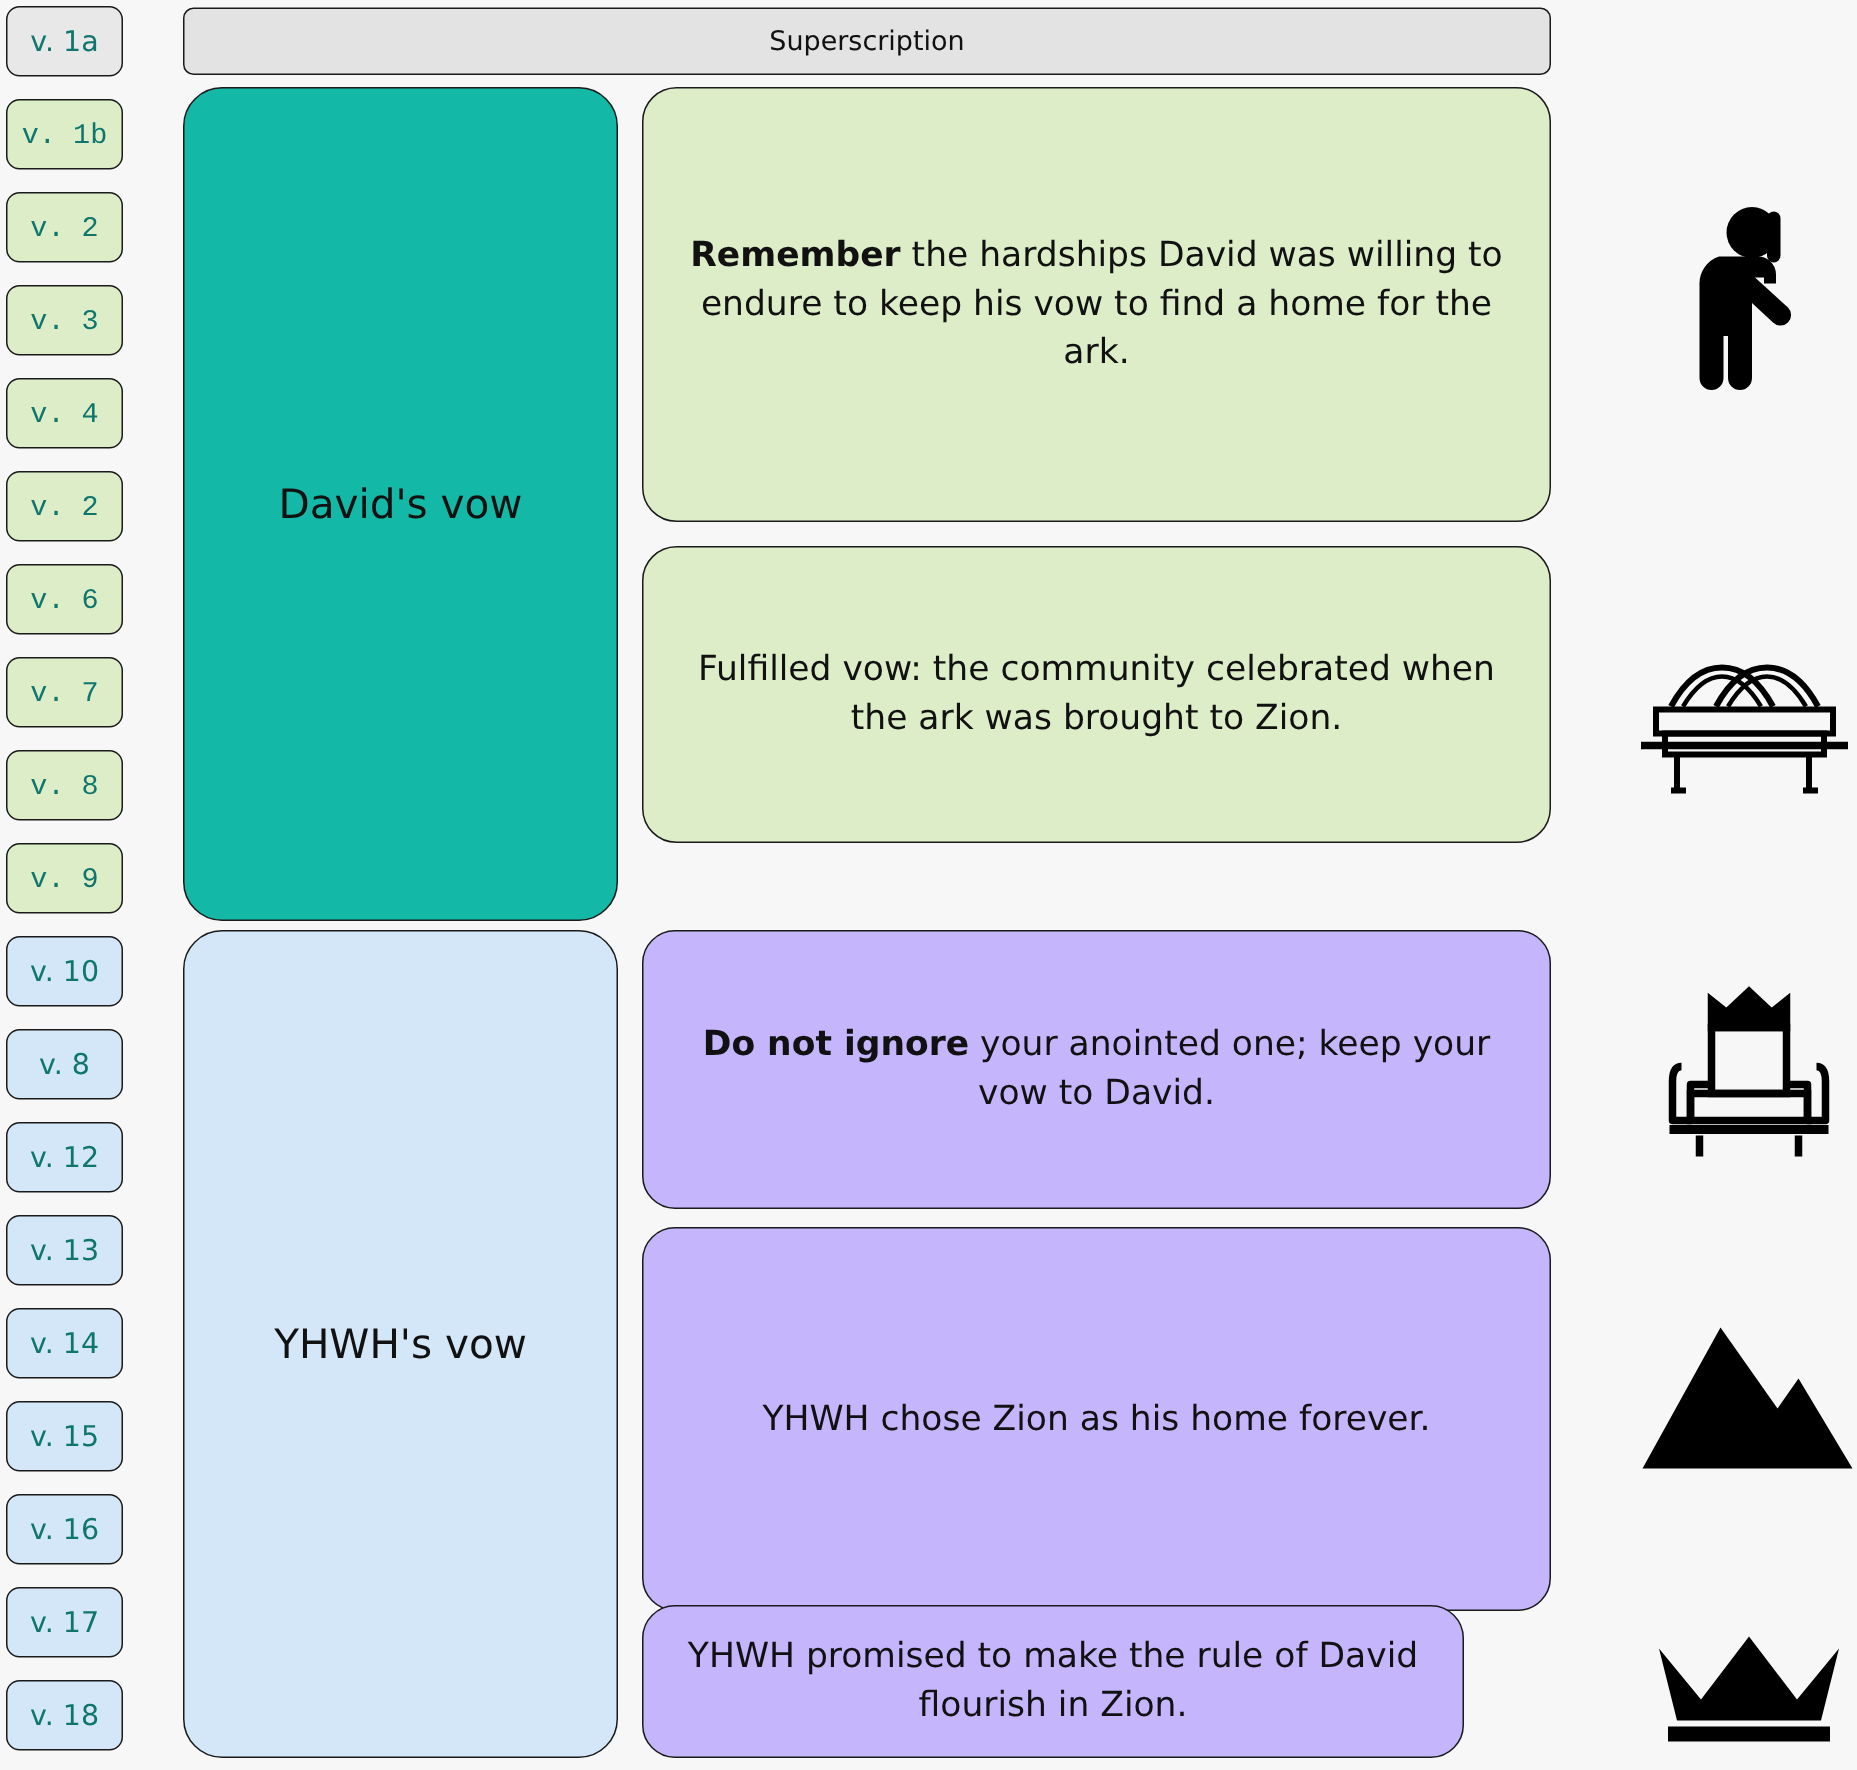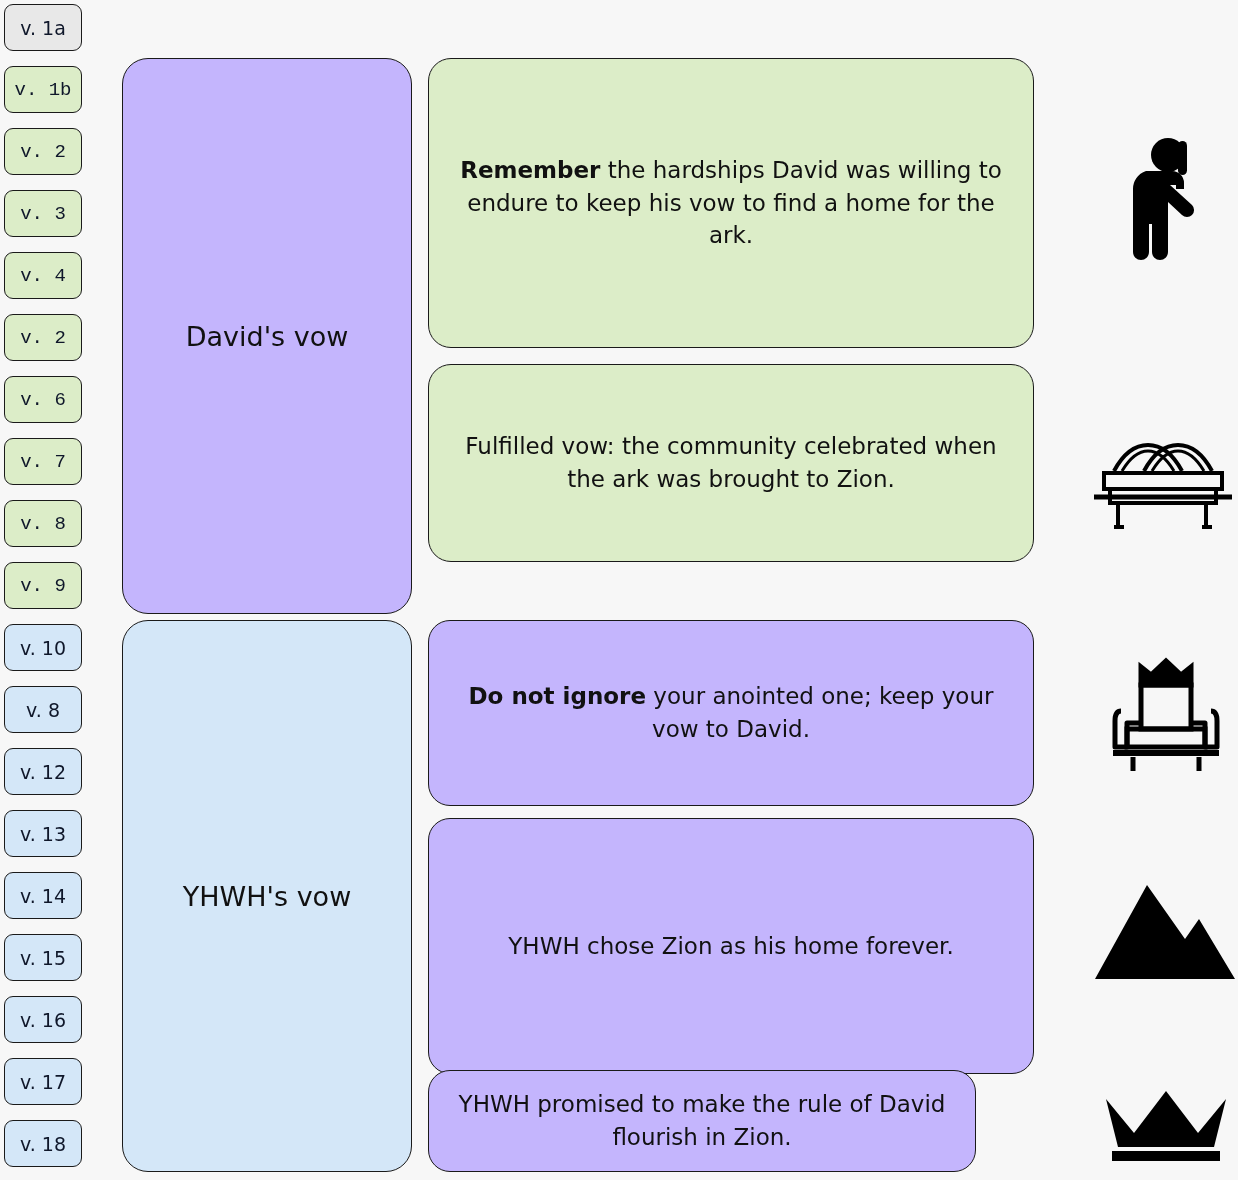--- a/index.html
+++ b/index.html
@@ -33,21 +33,21 @@
     box-sizing: border-box;
     width: 78px;
     height: 47px;
     margin-bottom: 15px;
     border: 1.6px solid #1a1a1a;
     border-radius: 9px;
     display: flex;
     align-items: center;
     justify-content: center;
     font-size: 19px;
-    color: #0f172a;
+    color: #0f766e;
     background: #ffffff;
   }
   .verse-chip.green { background: #dcedc8; font-family: Liberation Mono, monospace; }
   .verse-chip.blue  { background: #d4e7f8; }
   .verse-chip.grey  { background: #e8e8e8; }
 
   
   .superscription {
     position: absolute;
     left: 122px;
@@ -74,21 +74,21 @@
     align-items: center;
     justify-content: center;
     font-size: 27px;
     text-align: center;
   }
   #label-david {
     left: 122px;
     top: 58px;
     width: 290px;
     height: 556px;
-    background: #c4b5fd;
+    background: #14b8a6;
   }
   #label-yhwh {
     left: 122px;
     top: 620px;
     width: 290px;
     height: 552px;
     background: #d4e7f8;
   }
 
   
@@ -188,20 +188,23 @@
         <span>v. 16</span>
       </div>
     <div class="verse-chip blue">
         <span>v. 17</span>
       </div>
     <div class="verse-chip blue">
         <span>v. 18</span>
       </div>
   </div>
 
+  <div class="superscription">
+    <span>Superscription</span>
+  </div>
 
   <div class="section-label" id="label-david">
     <span>David's vow</span>
   </div>
   <div class="section-label" id="label-yhwh">
     <span>YHWH's vow</span>
   </div>
 
   <div class="card green" id="card-1">
     <p style="margin:0">

